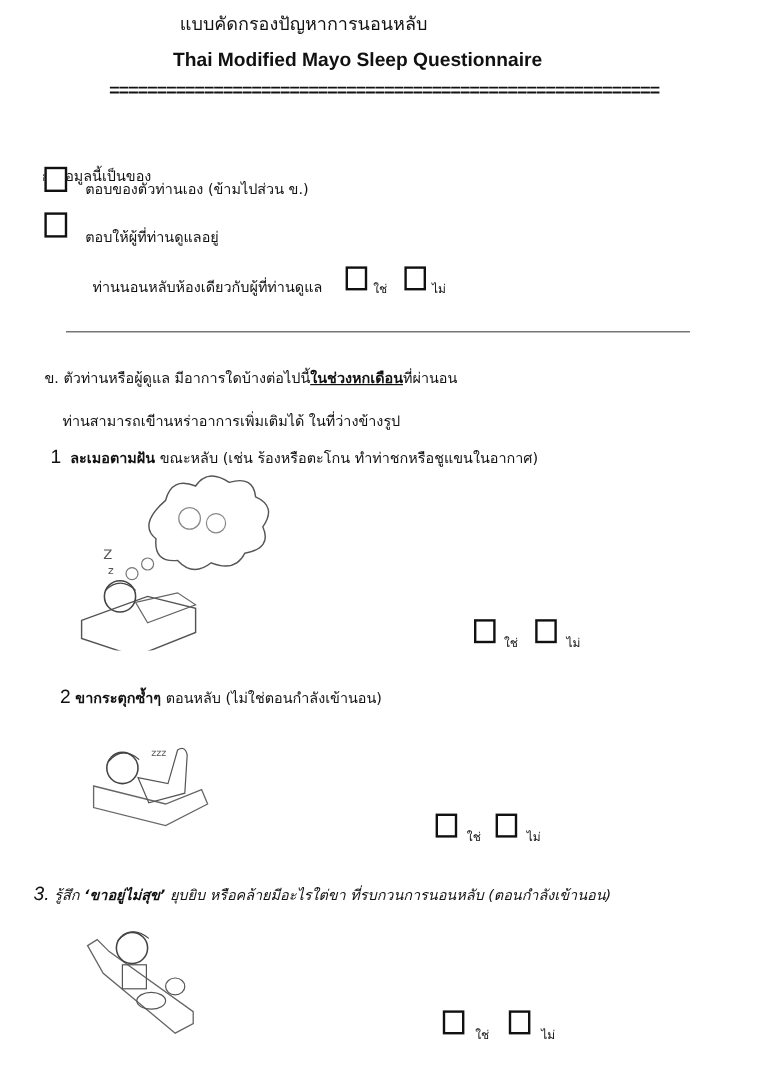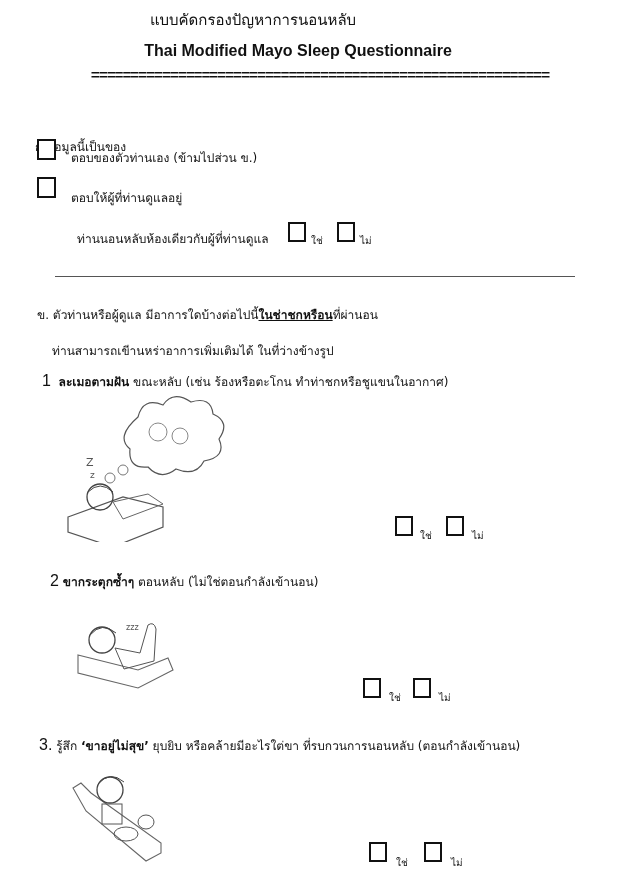--- a/index.html
+++ b/index.html
@@ -39,21 +39,21 @@
 
 <div class="abs txt" style="top:229px;left:77px;text-align:center;">ท่านนอนหลับห้องเดียวกับผู้ที่ท่านดูแล</div>
 <div class="chk small" style="top:222px;left:288px;"></div>
 <div class="abs opt-label" style="top:233px;left:311px;">ใช่</div>
 <div class="chk small" style="top:222px;left:337px;"></div>
 <div class="abs opt-label" style="top:233px;left:360px;">ไม่</div>
 
 <div class="hr"></div>
 
 <div class="abs txt" style="top:305px;left:37px;">
-  <span>ข. ตัวท่านหรือผู้ดูแล มีอาการใดบ้างต่อไปนี้</span><span class="u">ในช่าชกหรือน</span><span>ที่ผ่านอน</span>
+  <span>ข. ตัวท่านหรือผู้ดูแล มีอาการใดบ้างต่อไปนี้</span><span class="u">ในช่วงหกเดือน</span><span>ที่ผ่านอน</span>
 </div>
 <div class="abs txt" style="top:341px;left:52px;">ท่านสามารถเขีานหร่าอาการเพิ่มเติมได้ ในที่ว่างข้างรูป</div>
 
 <div class="abs txt" style="top:372px;left:42px;">
   <span class="qnum">1</span>&nbsp;
   <span class="bold">ละเมอตามฝัน</span><span> ขณะหลับ (เช่น ร้องหรือตะโกน ทำท่าชกหรือชูแขนในอากาศ)</span>
 </div>
 <svg class="illu" style="top:392px;left:58px;" width="190" height="150" viewBox="0 0 190 150">
   <path d="M80 25 q5 -20 25 -12 q10 -15 28 -3 q20 -6 22 12 q18 8 6 25 q8 18 -15 22 q-8 16 -28 8 q-15 12 -28 -2 q-20 2 -18 -18 q-15 -12 8 -32z" fill="none" stroke="#555" stroke-width="1.2"></path>
   <circle cx="100" cy="40" r="9" fill="none" stroke="#888"></circle>
@@ -81,21 +81,21 @@
   <circle cx="32" cy="30" r="13" fill="none" stroke="#444" stroke-width="1.3"></circle>
   <path d="M20 25 q12 -14 26 -2" fill="none" stroke="#444"></path>
   <path d="M45 38 l25 5 l8 -28 q6 -4 8 4 l-2 32 l-30 8z" fill="none" stroke="#555"></path>
   <text x="56" y="20" font-size="8" fill="#555">zzz</text>
 </svg>
 <div class="chk small" style="top:678px;left:363px;"></div>
 <div class="abs opt-label" style="top:690px;left:389px;">ใช่</div>
 <div class="chk small" style="top:678px;left:413px;"></div>
 <div class="abs opt-label" style="top:690px;left:439px;">ไม่</div>
 
-<div class="abs txt" style="top:736px;left:39px;">
+<div class="abs txt" style="top:736px;left:28px;font-style:italic;">
   <span class="qnum">3.</span><span> รู้สึก </span><span class="bold">‘ขาอยู่ไม่สุข’</span><span> ยุบยิบ หรือคล้ายมีอะไรใต่ขา ที่รบกวนการนอนหลับ (ตอนกำลังเข้านอน)</span>
 </div>
 <svg class="illu" style="top:768px;left:68px;" width="100" height="100" viewBox="0 0 100 100">
   <path d="M5 20 l8 -5 l10 10 l70 50 l0 10 l-15 8 l-60 -50z" fill="none" stroke="#666" stroke-width="1.1"></path>
   <circle cx="42" cy="22" r="13" fill="none" stroke="#444" stroke-width="1.3"></circle>
   <path d="M30 16 q12 -14 26 -2" fill="none" stroke="#444"></path>
   <rect x="34" y="36" width="20" height="20" fill="none" stroke="#555"></rect>
   <ellipse cx="58" cy="66" rx="12" ry="7" fill="none" stroke="#555"></ellipse>
   <ellipse cx="78" cy="54" rx="8" ry="7" fill="none" stroke="#555"></ellipse>
 </svg>

